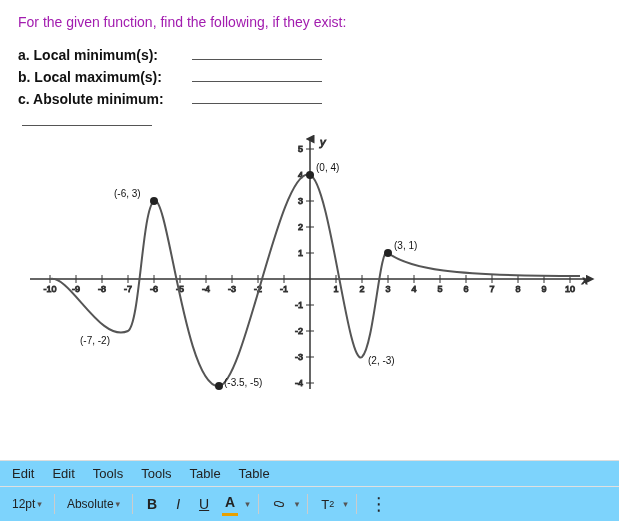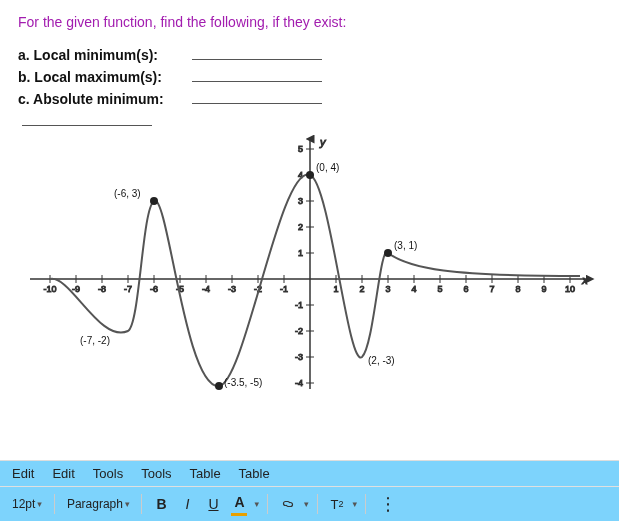--- a/index.html
+++ b/index.html
@@ -299,21 +299,21 @@
   <div class="format-toolbar">
     <div class="toolbar-group">
       <span class="toolbar-select">
         <span>12pt</span>
         <span class="chevron">▾</span>
       </span>
     </div>
     <div class="divider-v"></div>
     <div class="toolbar-group">
       <span class="toolbar-select">
-        <span>Paragraph</span>
+        <span>Absolute</span>
         <span class="chevron">▾</span>
       </span>
     </div>
     <div class="divider-v"></div>
     <button class="tb-btn bold">B</button>
     <button class="tb-btn italic">I</button>
     <button class="tb-btn underline-btn">U</button>
     <div class="color-indicator">
       <button class="tb-btn" style="font-size:14px;font-weight:bold;">A</button>
       <div class="color-bar"></div>

